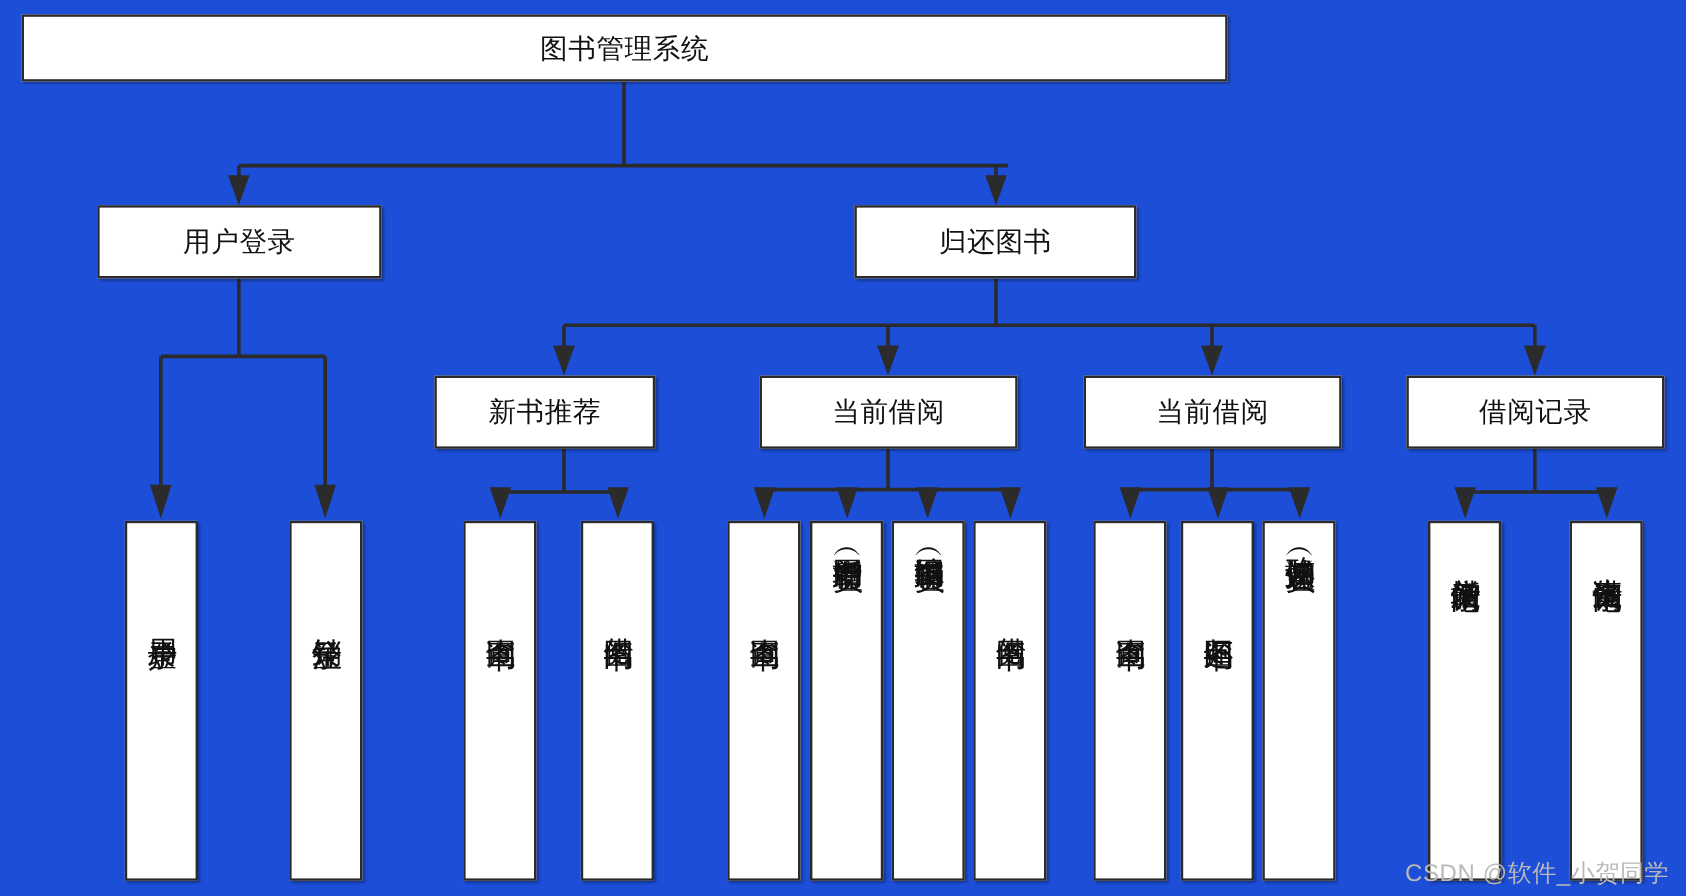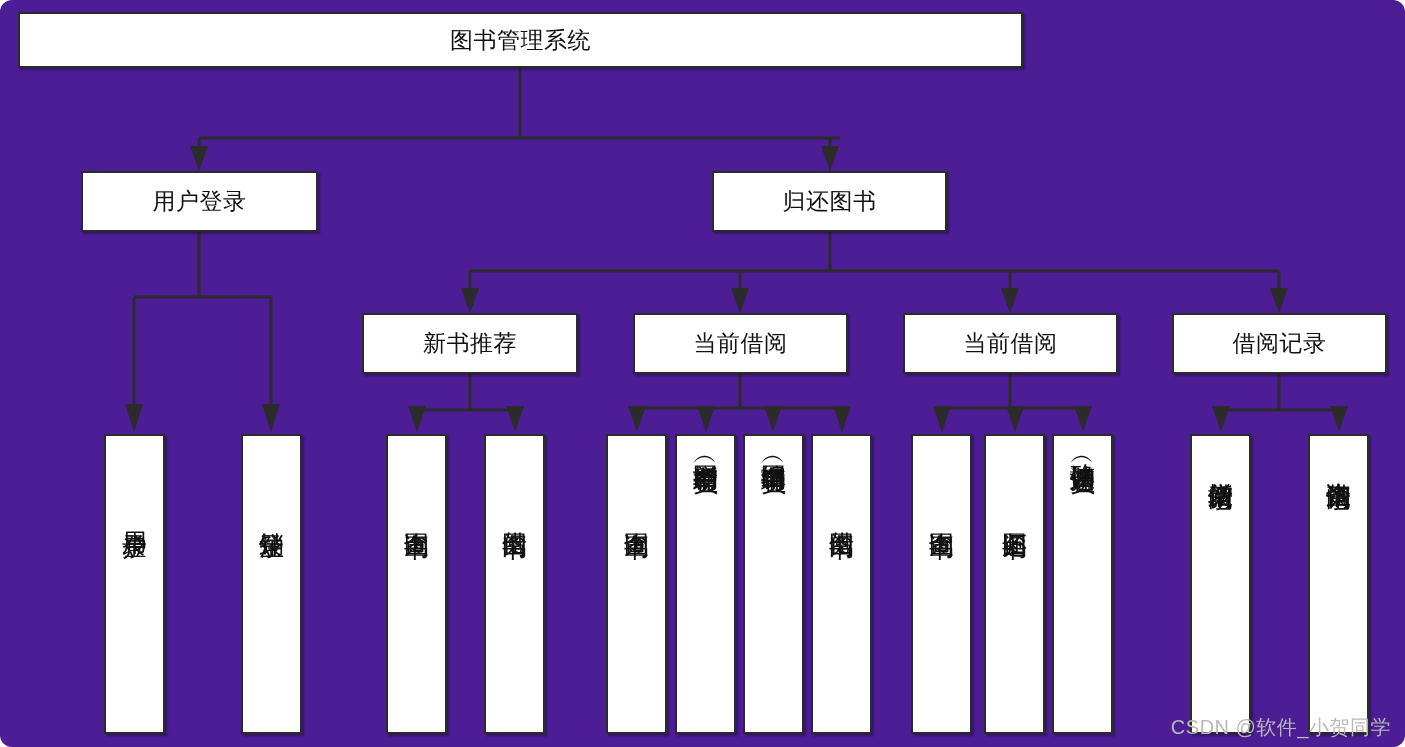--- a/index.html
+++ b/index.html
@@ -9,23 +9,22 @@
     background: #ffffff;
   }
   body {
     font-family: "Liberation Sans", "DejaVu Sans", sans-serif;
     color: #1a1a1a;
   }
   #diagram-root {
     position: relative;
     width: 1405px;
     height: 747px;
-    background: #4c1d95;
+    background: #1d4ed8;
     overflow: hidden;
-    border-radius: 12px;
   }
   svg#connector-layer {
     position: absolute;
     left: 0;
     top: 0;
     width: 1405px;
     height: 747px;
     pointer-events: none;
   }
   .node {
@@ -169,21 +168,21 @@
     <span class="node-label">图书管理系统</span>
   </div>
 
   <div class="node" style="left:81px; top:171px; width:237px; height:61px;">
     <span class="node-label">用户登录</span>
   </div>
   <div class="node" style="left:712px; top:171px; width:235px; height:61px;">
     <span class="node-label">归还图书</span>
   </div>
 
-  <div class="node" style="left:362px; top:313px; width:216px; height:61px;">
+  <div class="node" style="left:362px; top:313px; width:184px; height:61px;">
     <span class="node-label">新书推荐</span>
   </div>
   <div class="node" style="left:633px; top:313px; width:215px; height:61px;">
     <span class="node-label">当前借阅</span>
   </div>
   <div class="node" style="left:903px; top:313px; width:215px; height:61px;">
     <span class="node-label">当前借阅</span>
   </div>
   <div class="node" style="left:1172px; top:313px; width:215px; height:61px;">
     <span class="node-label">借阅记录</span>

